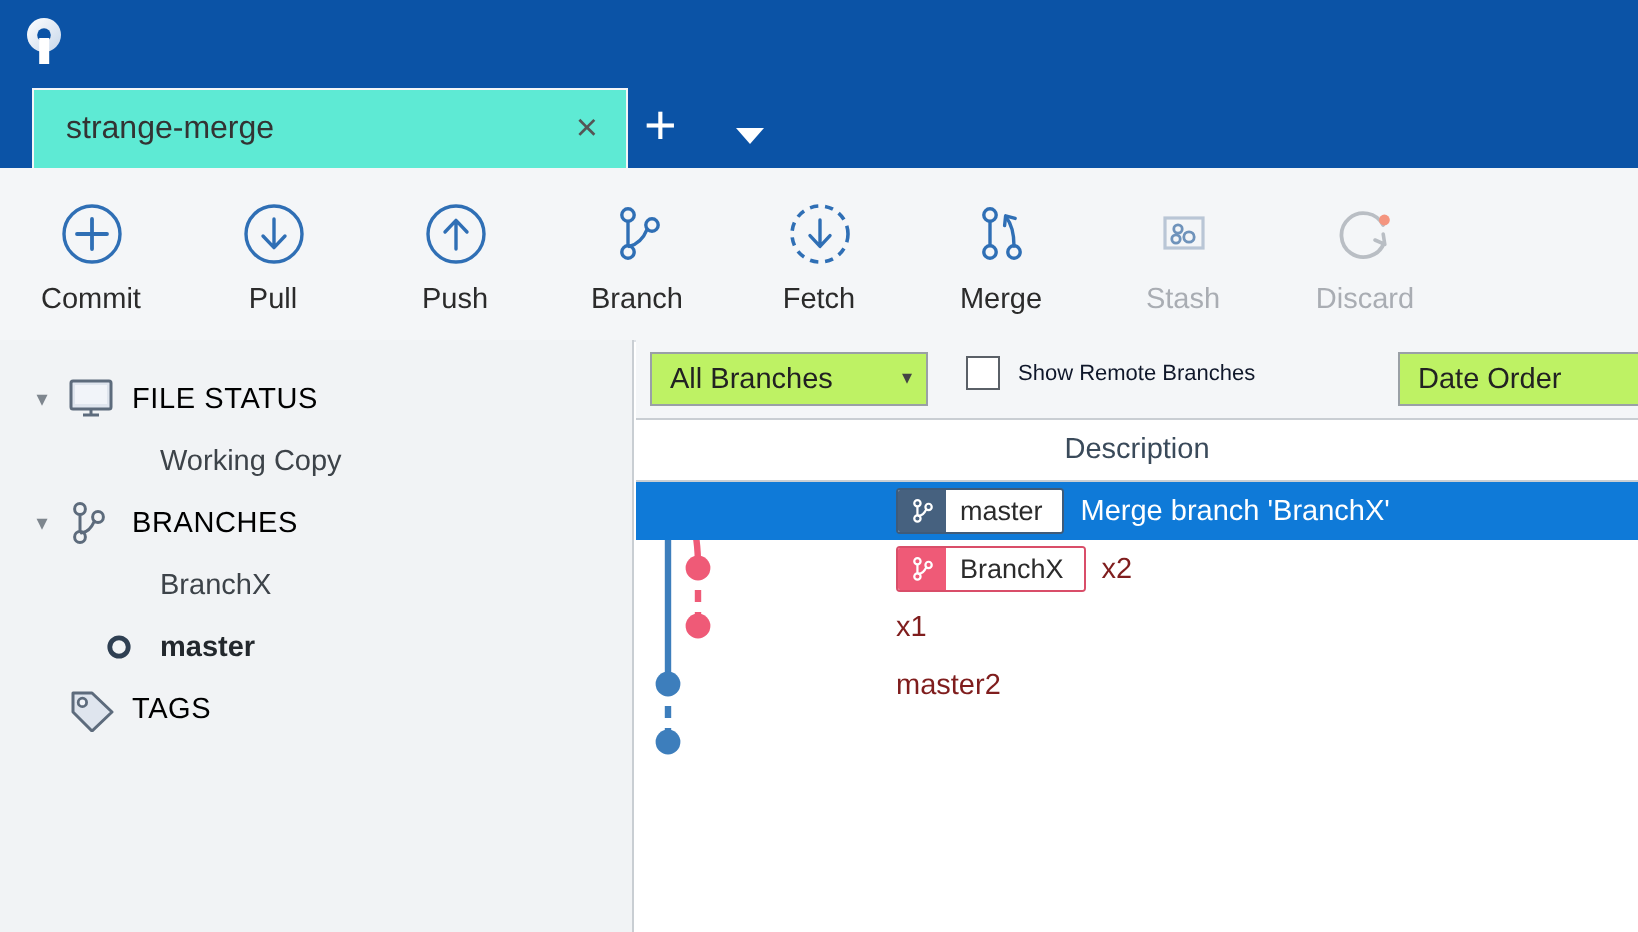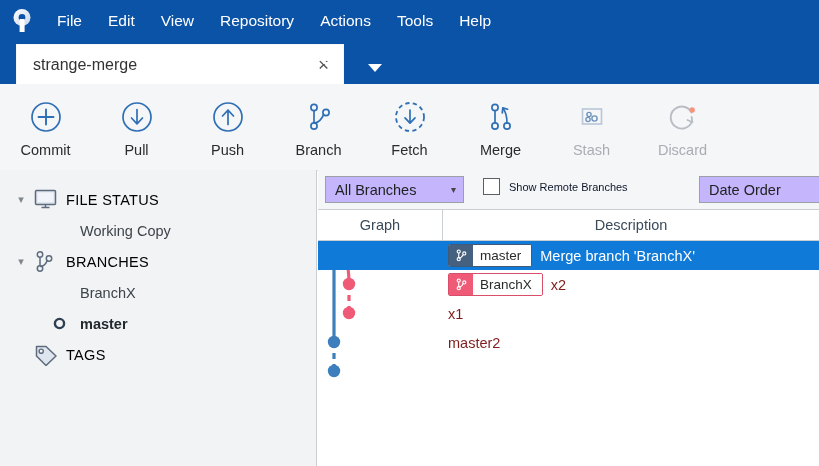--- a/index.html
+++ b/index.html
@@ -24,22 +24,22 @@
   .menu-item{
     color:#ffffff;font-size:15.5px;padding:3px 13px;cursor:default;white-space:nowrap;
   }
 
   
   .tabstrip{
     position:absolute;left:0;top:42px;width:819px;height:42px;
     background:#0b53a6;
   }
   .tab{
-    position:absolute;left:16px;top:2px;width:328px;height:40px;
-    background:#ffffff;border:1px solid #f4f6f8;border-bottom:none;
+    position:absolute;left:16px;top:2px;width:298px;height:40px;
+    background:#5eead4;border:1px solid #f4f6f8;border-bottom:none;
     display:flex;align-items:center;justify-content:space-between;
     padding:0 14px 0 16px;box-sizing:border-box;
   }
   .tab-label{font-size:16px;color:#333;white-space:nowrap;}
   .tab-close{font-size:19px;color:#555;line-height:1;cursor:pointer;font-weight:300;}
   .tab-plus{
     position:absolute;left:322px;top:7px;color:#ffffff;font-size:28px;line-height:28px;
     font-weight:300;cursor:pointer;
   }
   .tab-caret{
@@ -89,21 +89,21 @@
 
   
   .rightpane{
     position:absolute;left:318px;top:170px;width:501px;height:296px;background:#ffffff;
   }
   .filterbar{
     position:relative;height:40px;background:#f4f6f8;border-bottom:1px solid #c9ced3;
     display:flex;align-items:center;box-sizing:border-box;
   }
   .combo{
-    height:27px;border:1px solid #9aa0a6;background:#c4b5fd;
+    height:27px;border:1px solid #9aa0a6;background:#bef264;
     display:flex;align-items:center;justify-content:space-between;
     padding:0 7px 0 9px;box-sizing:border-box;font-size:14.5px;color:#222;
     cursor:pointer;
   }
   .combo .cv{white-space:nowrap;}
   .combo .cc{margin-left:10px;color:#444;font-size:10px;}
   #combo-branches{position:absolute;left:7px;top:6px;width:139px;}
   .checkwrap{position:absolute;left:165px;top:8px;display:flex;align-items:center;cursor:pointer;}
   .checkbox{width:17px;height:17px;border:1.5px solid #5a6067;background:#fff;box-sizing:border-box;}
   .checklabel{margin-left:9px;font-size:11px;color:#0f172a;white-space:nowrap;}
@@ -164,29 +164,20 @@
           <linearGradient id="lg" x1="0" y1="0" x2="1" y2="1">
             <stop offset="0%" stop-color="#ffffff"></stop>
             <stop offset="100%" stop-color="#c6d6ea"></stop>
           </linearGradient>
         </defs>
         <circle cx="13" cy="10.5" r="8.5" fill="url(#lg)"></circle>
         <circle cx="13" cy="10.5" r="3.4" fill="#0b53a6"></circle>
         <rect x="10.6" y="12" width="5" height="13" fill="#ffffff"></rect>
       </svg>
     </div>
-    <div class="menu-items">
-      <div class="menu-item">File</div>
-      <div class="menu-item">Edit</div>
-      <div class="menu-item">View</div>
-      <div class="menu-item">Repository</div>
-      <div class="menu-item">Actions</div>
-      <div class="menu-item">Tools</div>
-      <div class="menu-item">Help</div>
-    </div>
   </div>
 
   <div class="tabstrip">
     <div class="tab">
       <span class="tab-label">strange-merge</span>
       <span class="tab-close">×</span>
     </div>
     <div class="tab-plus">+</div>
     <div class="tab-caret"></div>
   </div>
@@ -351,21 +342,20 @@
         <span class="checklabel">Show Remote Branches</span>
       </div>
 
       <div class="combo" id="combo-order">
         <span class="cv">Date Order</span>
         <span class="cc">▾</span>
       </div>
     </div>
 
     <div class="colheaders">
-      <div class="colh" id="colh-graph">Graph</div>
       <div class="colh" id="colh-desc">Description</div>
     </div>
 
     <div class="commitlist">
 
       <svg id="graph-svg" viewBox="0 0 125 225">
 
         <path d="M16 14 V101" stroke="#3d7ebc" stroke-width="3.2" fill="none"></path>
         <path d="M16 101 V130" stroke="#3d7ebc" stroke-width="3.2" fill="none" stroke-dasharray="6 5"></path>
 

